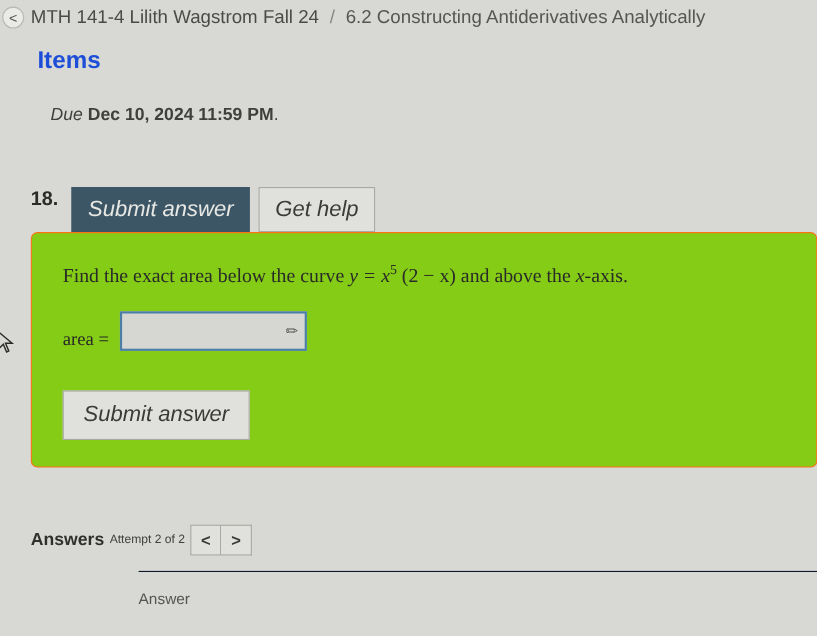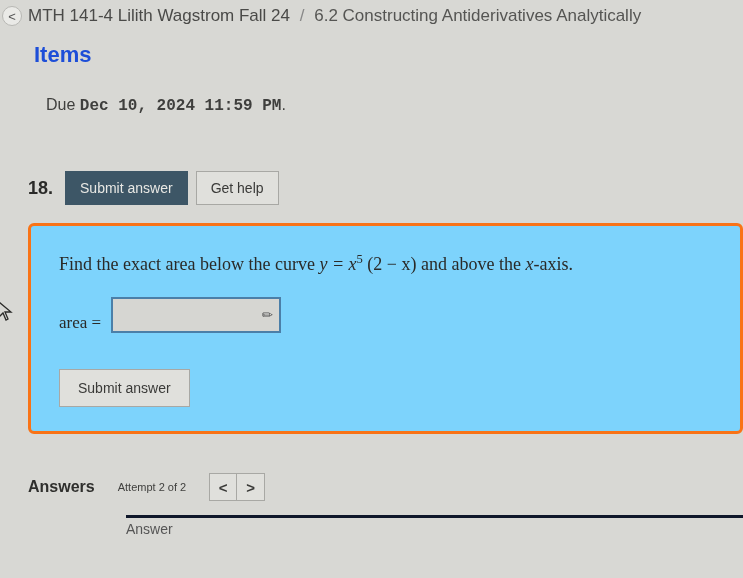--- a/index.html
+++ b/index.html
@@ -58,55 +58,55 @@
       margin-left: 6px;
     }
     .due-line {
       font-size: 16px;
       color: #3f3f3d;
       margin-left: 18px;
       margin-bottom: 56px;
     }
     .due-line .due-word {
       font-weight: normal;
+      font-style: italic;
     }
     .due-line .due-date {
       font-weight: bold;
-      font-family: Liberation Mono, monospace;
     }
     .question-header {
       display: flex;
-      align-items: center;
+      align-items: flex-start;
       gap: 8px;
-      margin-bottom: 18px;
     }
     .qnum {
       font-size: 18px;
       font-weight: bold;
       color: #2a2a28;
       margin-right: 4px;
     }
     .btn {
       padding: 8px 14px;
-      font-size: 14px;
+      font-size: 20px;
       border: 1px solid #a8a8a4;
       background: #e0e0dc;
       color: #3a3a38;
       cursor: pointer;
       font-family: inherit;
+      font-style: italic;
     }
     .btn-primary {
       background: #3d5666;
       color: #e8e8e4;
       border: 1px solid #3d5666;
     }
     .question-card {
-      border: 3px solid #f97316;
+      border: 1px solid #f97316;
       border-radius: 6px;
-      background: #7dd3fc;
+      background: #84cc16;
       padding: 26px 28px 24px 28px;
       margin-right: 0;
       position: relative;
     }
     .cursor-arrow {
       position: absolute;
       left: -3px;
       top: 300px;
       font-size: 20px;
       color: #2a2a28;
@@ -158,22 +158,22 @@
     .card-actions {
       display: flex;
       gap: 10px;
     }
     .card-actions .btn {
       padding: 10px 18px;
     }
     .answers-row {
       display: flex;
       align-items: center;
-      gap: 23px;
-      margin-top: 39px;
+      gap: 5px;
+      margin-top: 52px;
       margin-left: 0;
     }
     .answers-label {
       font-size: 16px;
       font-weight: bold;
       color: #2f2f2d;
     }
     .attempt-label {
       font-size: 11px;
       color: #3f3f3d;
@@ -192,22 +192,22 @@
       font-size: 15px;
       color: #3a3a38;
       cursor: pointer;
       font-weight: bold;
     }
     .pager-btn + .pager-btn {
       border-left: none;
     }
     .bottom-table {
       margin-top: 14px;
-      border-top: 3px solid #0f172a;
-      padding-top: 2px;
+      border-top: 1px solid #0f172a;
+      padding-top: 16px;
       margin-left: 98px;
     }
     .bottom-label {
       font-size: 14px;
       color: #555;
     }
   </style>
 </head>
 <body>
 

